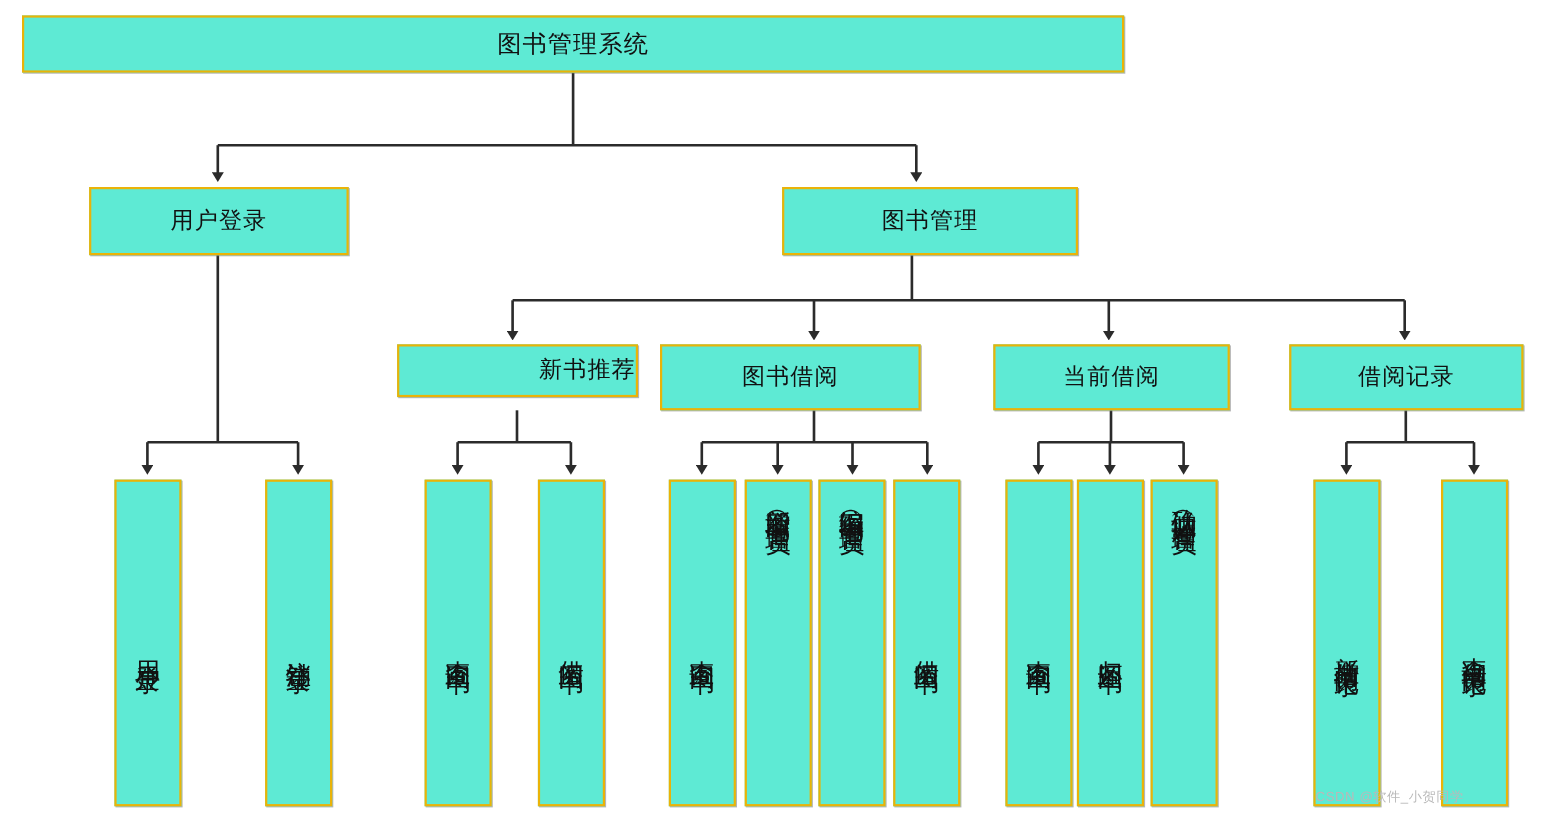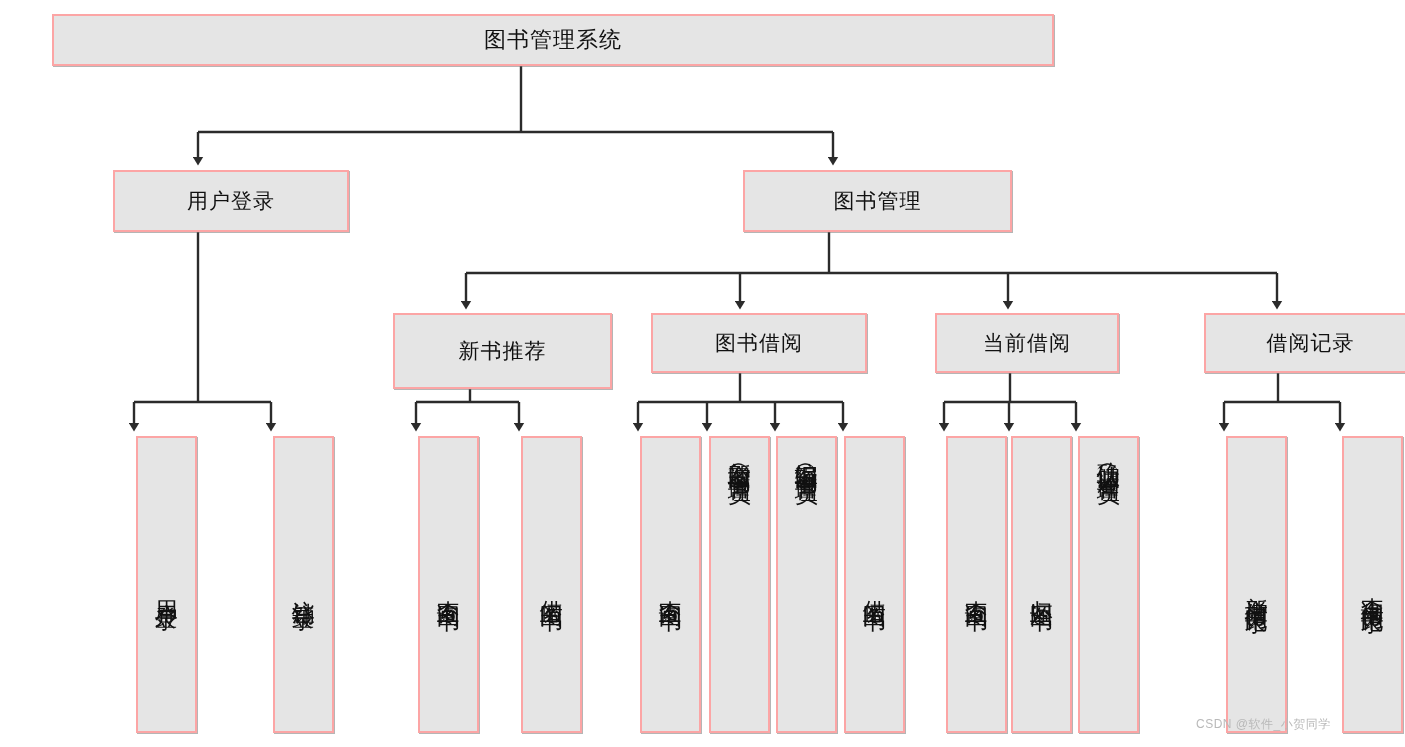--- a/index.html
+++ b/index.html
@@ -19,27 +19,26 @@
   svg#edges{
     position:absolute;
     left:0; top:0;
     width:1405px;
     height:747px;
     pointer-events:none;
   }
   .node{
     position:absolute;
     box-sizing:border-box;
-    background:#e5e5e5;
-    border:2px solid #fca5a5;
+    background:#5eead4;
+    border:2px solid #eab308;
     display:flex;
     align-items:center;
     justify-content:center;
     box-shadow:1px 1px 0 0 rgba(120,120,120,0.55);
-    margin-left:32px;
   }
   .node .label{
     font-size:21px;
     line-height:1.18;
     letter-spacing:1px;
     color:#111111;
     text-align:center;
     white-space:nowrap;
   }
   .node.root .label{font-size:22px;}
@@ -133,27 +132,27 @@
     <span class="label">图书管理系统</span>
   </div>
 
   <div class="node lvl2" style="left:81px; top:170px; width:236px; height:62px;">
     <span class="label">用户登录</span>
   </div>
   <div class="node lvl2" style="left:711px; top:170px; width:269px; height:62px;">
     <span class="label">图书管理</span>
   </div>
 
-  <div class="node lvl3" style="left:361px; top:313px; width:219px; height:76px;">
+  <div class="node lvl3" style="left:361px; top:313px; width:219px; height:48px;justify-content:flex-end;">
     <span class="label">新书推荐</span>
   </div>
-  <div class="node lvl3" style="left:619px; top:313px; width:216px; height:60px;">
+  <div class="node lvl3" style="left:600px; top:313px; width:237px; height:60px;">
     <span class="label">图书借阅</span>
   </div>
-  <div class="node lvl3" style="left:903px; top:313px; width:184px; height:60px;">
+  <div class="node lvl3" style="left:903px; top:313px; width:215px; height:60px;">
     <span class="label">当前借阅</span>
   </div>
   <div class="node lvl3" style="left:1172px; top:313px; width:213px; height:60px;">
     <span class="label">借阅记录</span>
   </div>
 
   <div class="node leaf mid" style="left:104px; top:436px; width:61px; height:297px;">
     <span class="label">用户登录</span>
   </div>
   <div class="node leaf mid" style="left:241px; top:436px; width:61px; height:297px;">

